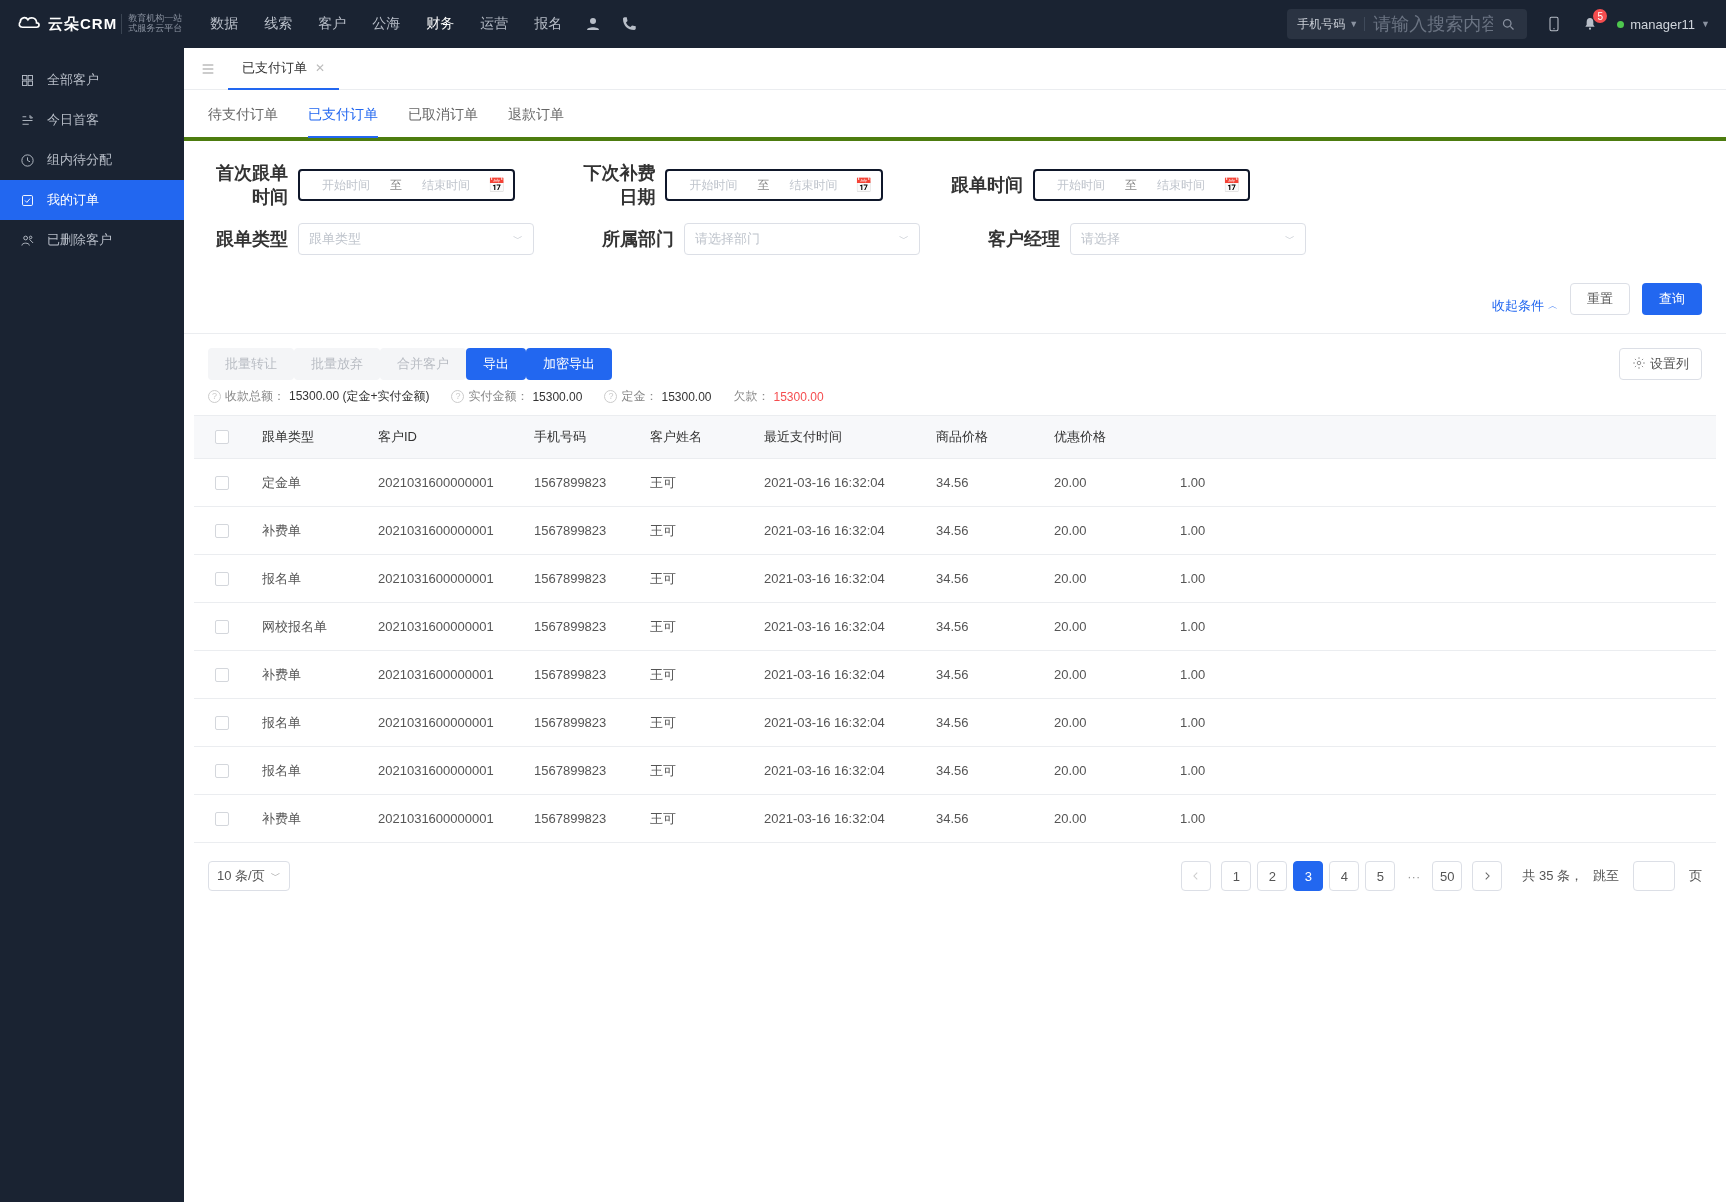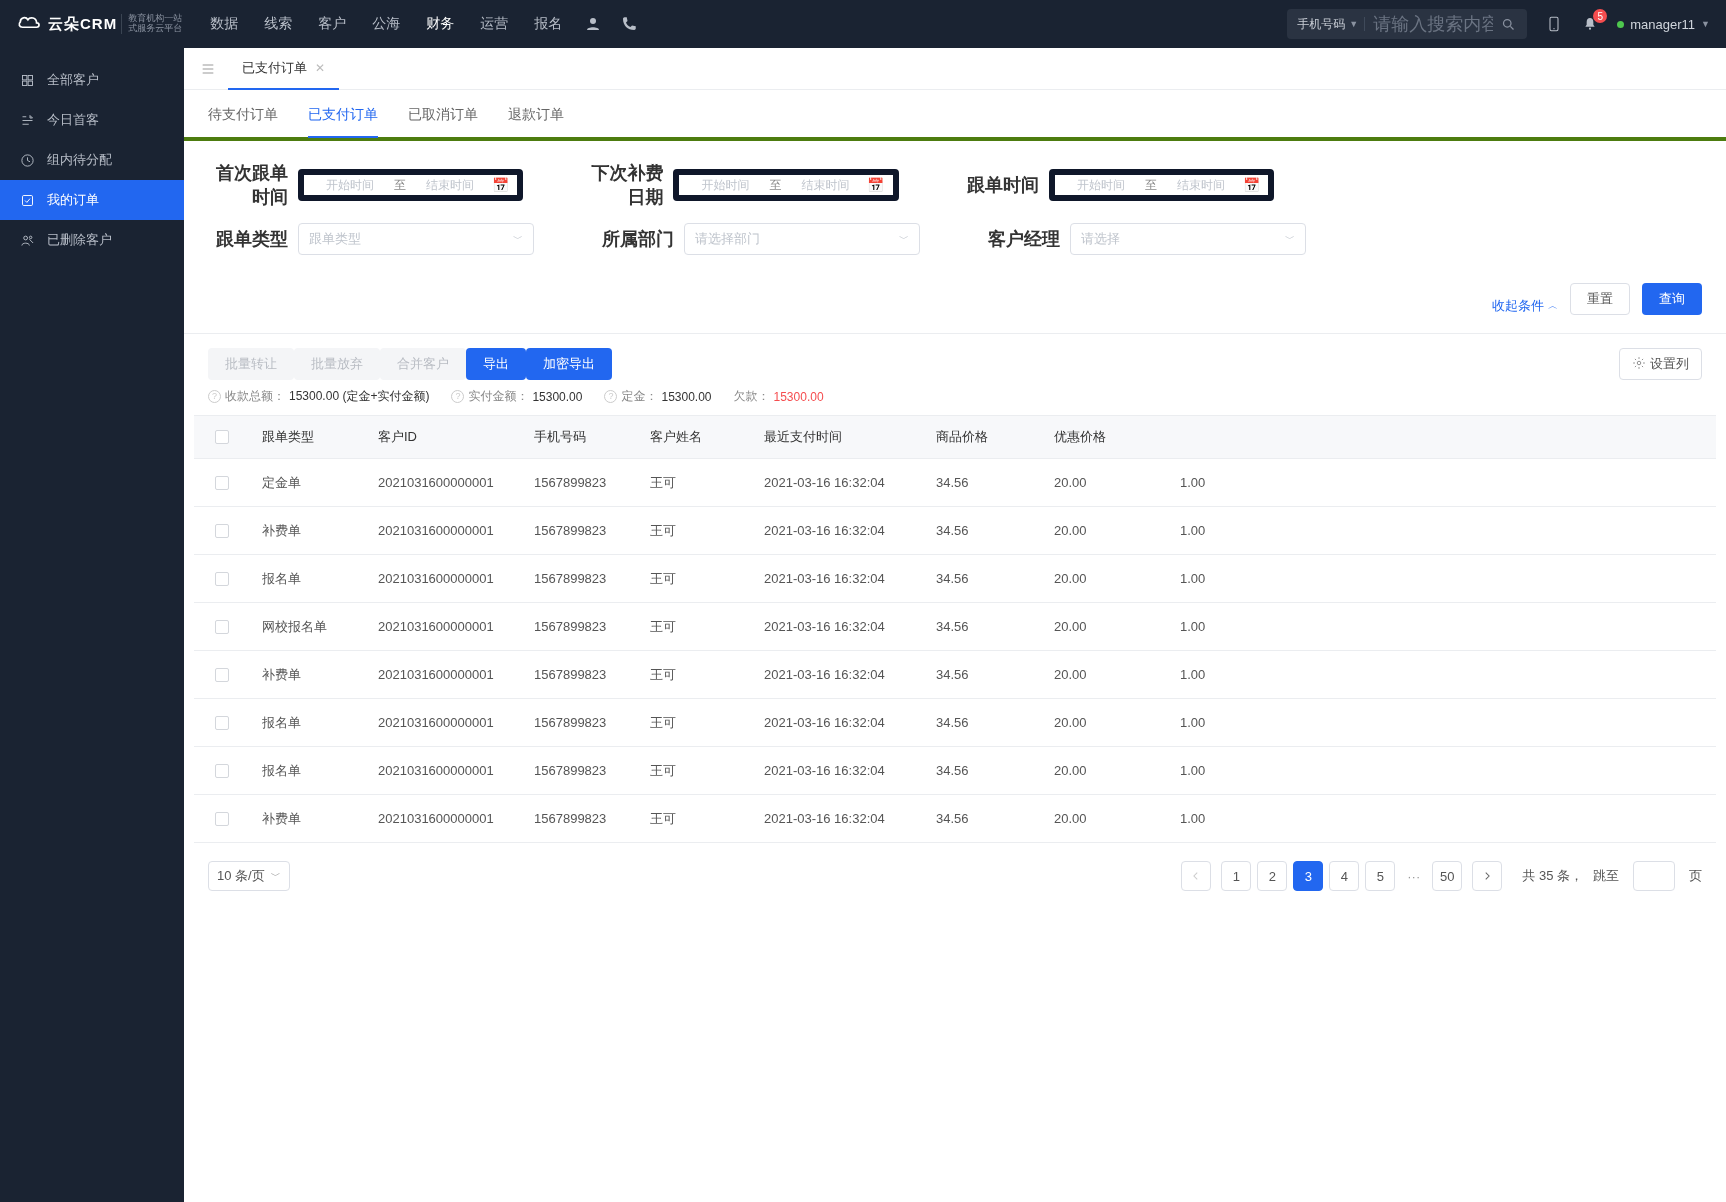--- a/index.html
+++ b/index.html
@@ -49,21 +49,21 @@
 .tab-close { margin-left: 8px; color: #bbb; font-size: 12px; cursor: pointer; }
 
 .subtabs { display: flex; gap: 30px; padding: 16px 24px 0; border-bottom: 4px solid #4d7c0f; }
 .subtab { padding-bottom: 12px; cursor: pointer; color: #666; font-size: 14px; border-bottom: 2px solid transparent; margin-bottom: -1px; }
 .subtab.active { color: #2267f0; border-bottom-color: #2267f0; font-weight: 500; }
 
 .filters { padding: 20px 24px 8px; }
 .filter-row { display: flex; gap: 60px; margin-bottom: 14px; }
 .filter-item { display: flex; align-items: center; }
 .filter-label { width: 80px; text-align: right; color: #333; font-size: 18px; margin-right: 10px; font-weight: bold; }
-.date-range { display: flex; align-items: center; border: 6px solid #0f172a; border-radius: 4px; height: 32px; padding: 0 8px; }
+.date-range { display: flex; align-items: center; border: 2px solid #0f172a; border-radius: 4px; height: 32px; padding: 0 8px; }
 .date-input { border: none; outline: none; width: 76px; font-size: 12px; text-align: center; color: #333; }
 .date-input::placeholder { color: #bfc4cc; }
 .date-sep { color: #888; font-size: 12px; padding: 0 6px; }
 .date-icon { color: #bfc4cc; font-size: 14px; margin-left: 4px; }
 .select-box { display: flex; align-items: center; justify-content: space-between; border: 1px solid #dcdfe6; border-radius: 4px; height: 32px; padding: 0 10px; width: 236px; cursor: pointer; color: #bfc4cc; font-size: 13px; }
 .select-caret { font-size: 10px; }
 
 .filter-actions { display: flex; justify-content: flex-end; align-items: flex-end; gap: 12px; padding: 6px 24px 18px; }
 .collapse-link { color: #2267f0; font-size: 13px; cursor: pointer; display: flex; align-items: center; gap: 4px; }
 .btn { height: 32px; padding: 0 16px; border-radius: 4px; font-size: 13px; cursor: pointer; border: 1px solid transparent; display: inline-flex; align-items: center; justify-content: center; }

